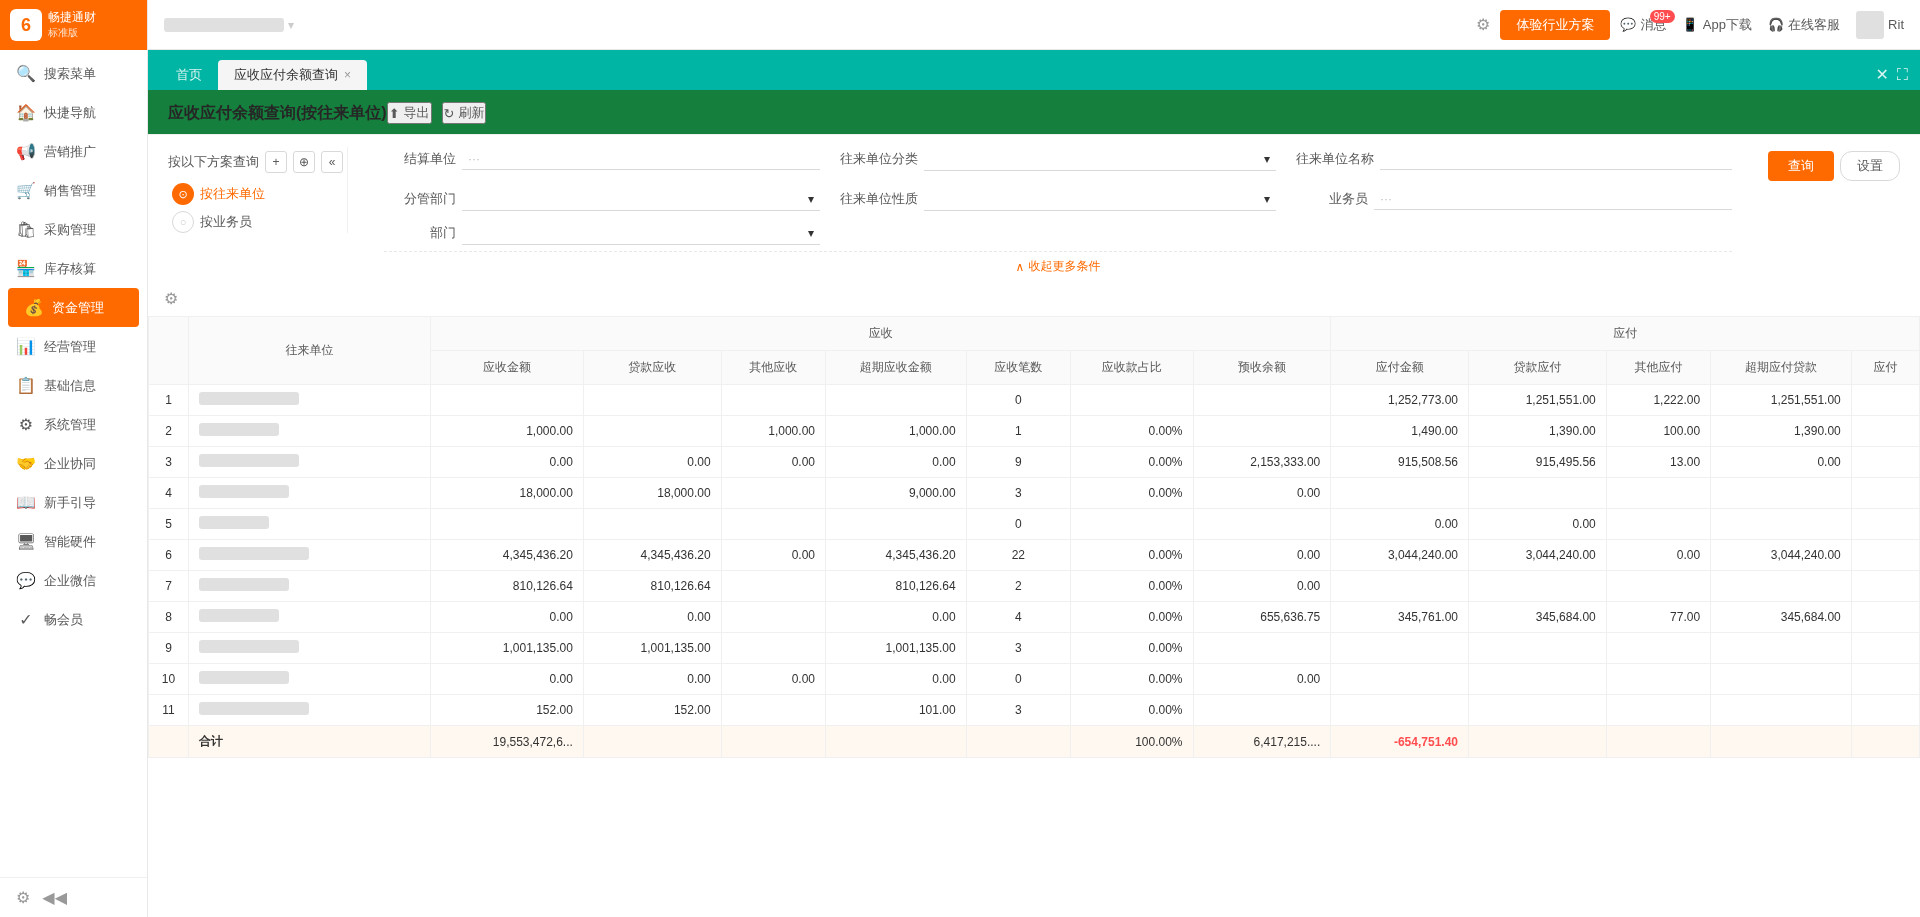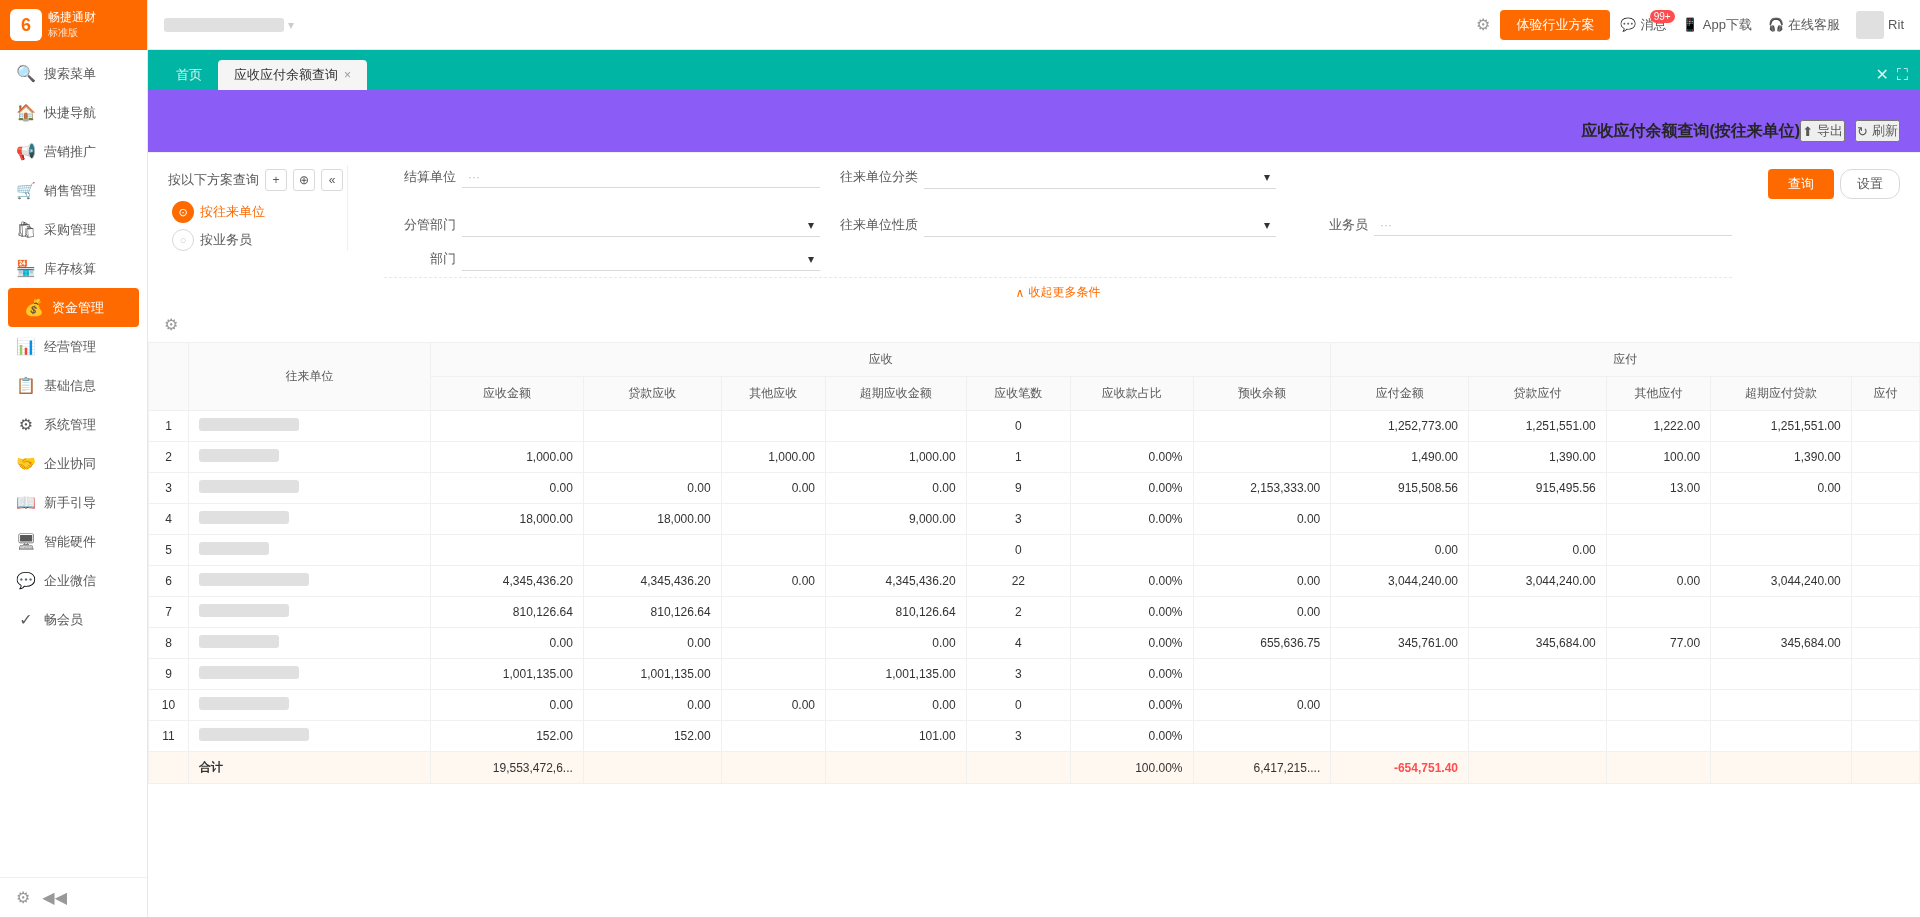--- a/index.html
+++ b/index.html
@@ -66,22 +66,22 @@
 
     
     .main-content {
       position: fixed; left: 148px; top: 90px; right: 0; bottom: 0;
       background: #f5f5f5; overflow-y: auto;
     }
     .page-container { padding: 0; background: #fff; min-height: 100%; }
 
     
     .page-header {
-      display: flex; align-items: center; justify-content: flex-end;
-      padding: 30px 20px 10px; background: #8b5cf6; border-bottom: 1px solid #f0f0f0;
+      display: flex; align-items: center; justify-content: flex-start;
+      padding: 12px 20px 10px; background: #15803d; border-bottom: 1px solid #f0f0f0;
     }
     .page-title { font-size: 16px; font-weight: 600; color: #262626; }
     .page-header-btns { display: flex; gap: 10px; align-items: center; }
     .btn-export { display: flex; align-items: center; gap: 4px; color: #595959; font-size: 13px; cursor: pointer; }
     .btn-refresh { display: flex; align-items: center; gap: 4px; color: #595959; font-size: 13px; cursor: pointer; }
     .filter-icon-btn { width: 22px; height: 22px; border: 1px solid #d9d9d9; border-radius: 3px; display: flex; align-items: center; justify-content: center; cursor: pointer; color: #595959; font-size: 12px; background: #fff; }
     .btn-query { background: #ff6a00; color: #fff; border: none; border-radius: 4px; padding: 6px 20px; font-size: 13px; cursor: pointer; font-family: inherit; }
     .btn-settings { background: #fff; color: #595959; border: 1px solid #d9d9d9; border-radius: 12px; padding: 5px 16px; font-size: 13px; cursor: pointer; font-family: inherit; }
 
     
@@ -276,32 +276,36 @@
               <span style="color:#ff6a00;font-size:13px;">按往来单位</span>
             </div>
             <div style="display:flex;align-items:center;gap:6px;">
               <span style="width:22px;height:22px;border:1px solid #d9d9d9;border-radius:50%;display:flex;align-items:center;justify-content:center;color:#ccc;font-size:11px;">○</span>
               <span style="color:#595959;font-size:13px;">按业务员</span>
             </div>
           </div>
         </div>
 
         <div style="flex:1;padding-left:16px;">
-          <div class="filter-grid" style="margin-bottom:24px;">
+          <div class="filter-grid" style="margin-bottom:16px;">
 
             <div class="filter-cell">
               <span class="filter-cell-label">结算单位</span>
               <span style="flex:1;border-bottom:1px solid #d9d9d9;padding:3px 6px;color:#bbb;">···</span>
             </div>
             <div class="filter-cell">
               <span class="filter-cell-label">往来单位分类</span>
               <div class="filter-select-box">
                 <span></span>
                 <span>▾</span>
               </div>
+            </div>
+            <div class="filter-cell">
+              <span class="filter-cell-label">往来单位名称</span>
+              <input class="filter-underline" type="text" style="">
             </div>
           </div>
           <div class="filter-grid" style="margin-bottom:10px;">
             <div class="filter-cell">
               <span class="filter-cell-label">分管部门</span>
               <div class="filter-select-box">
                 <span></span>
                 <span>▾</span>
               </div>
             </div>

